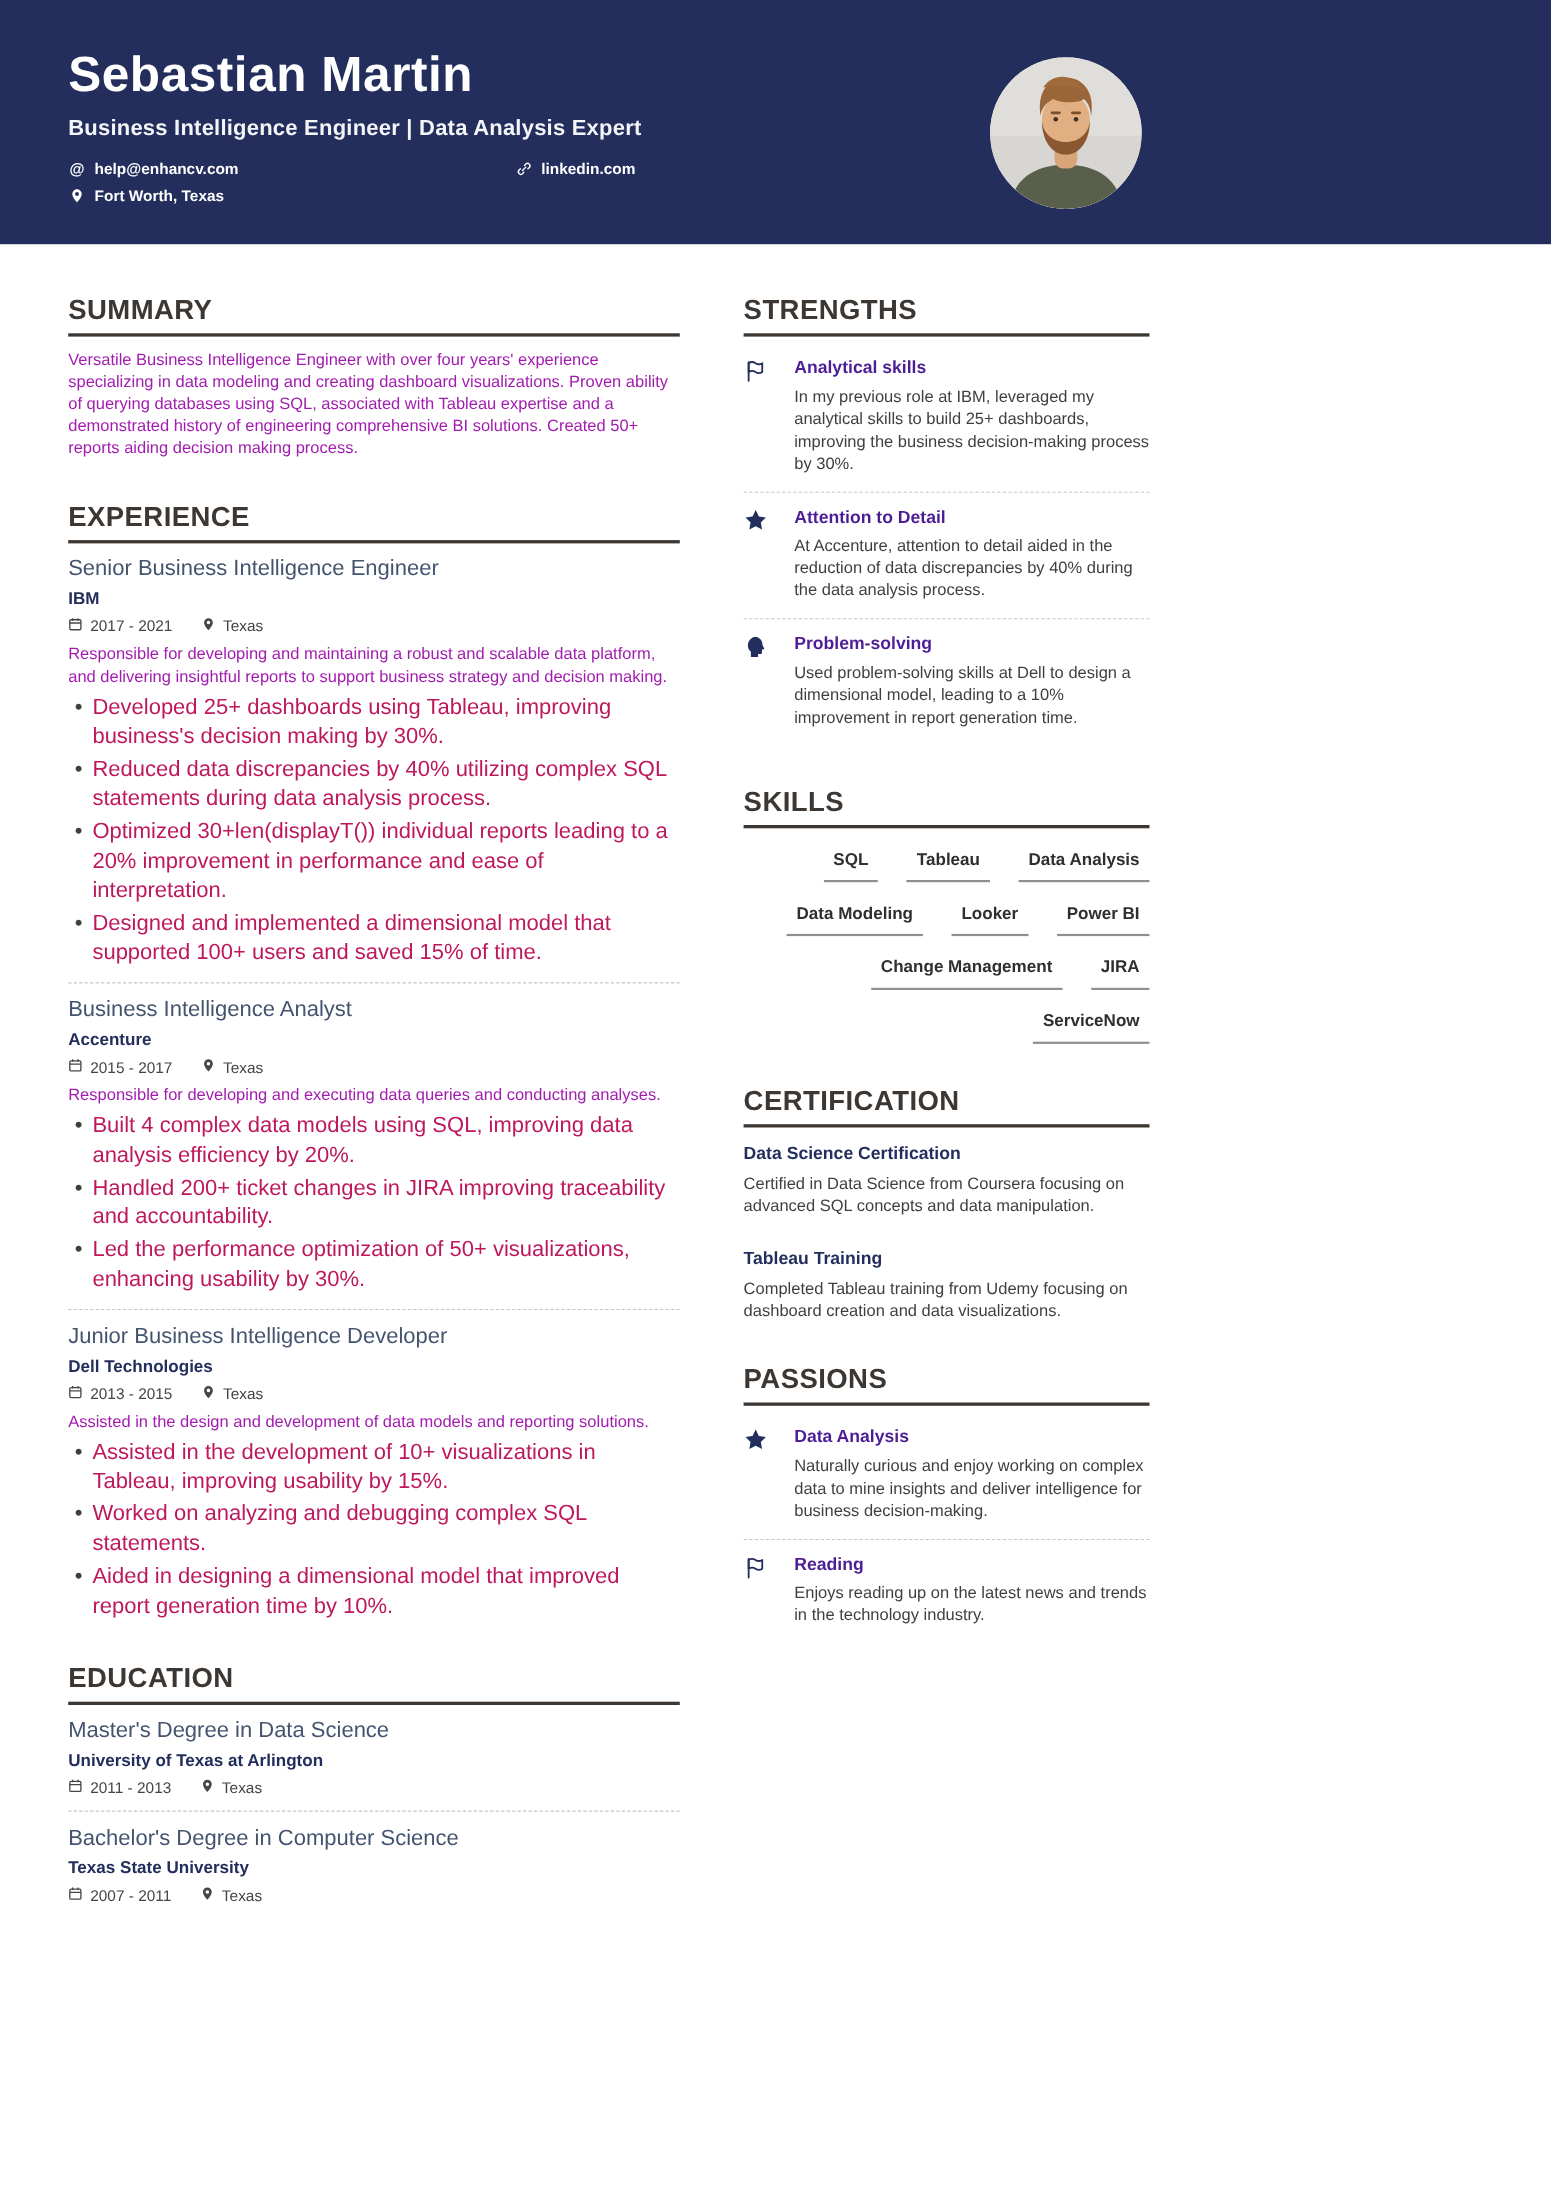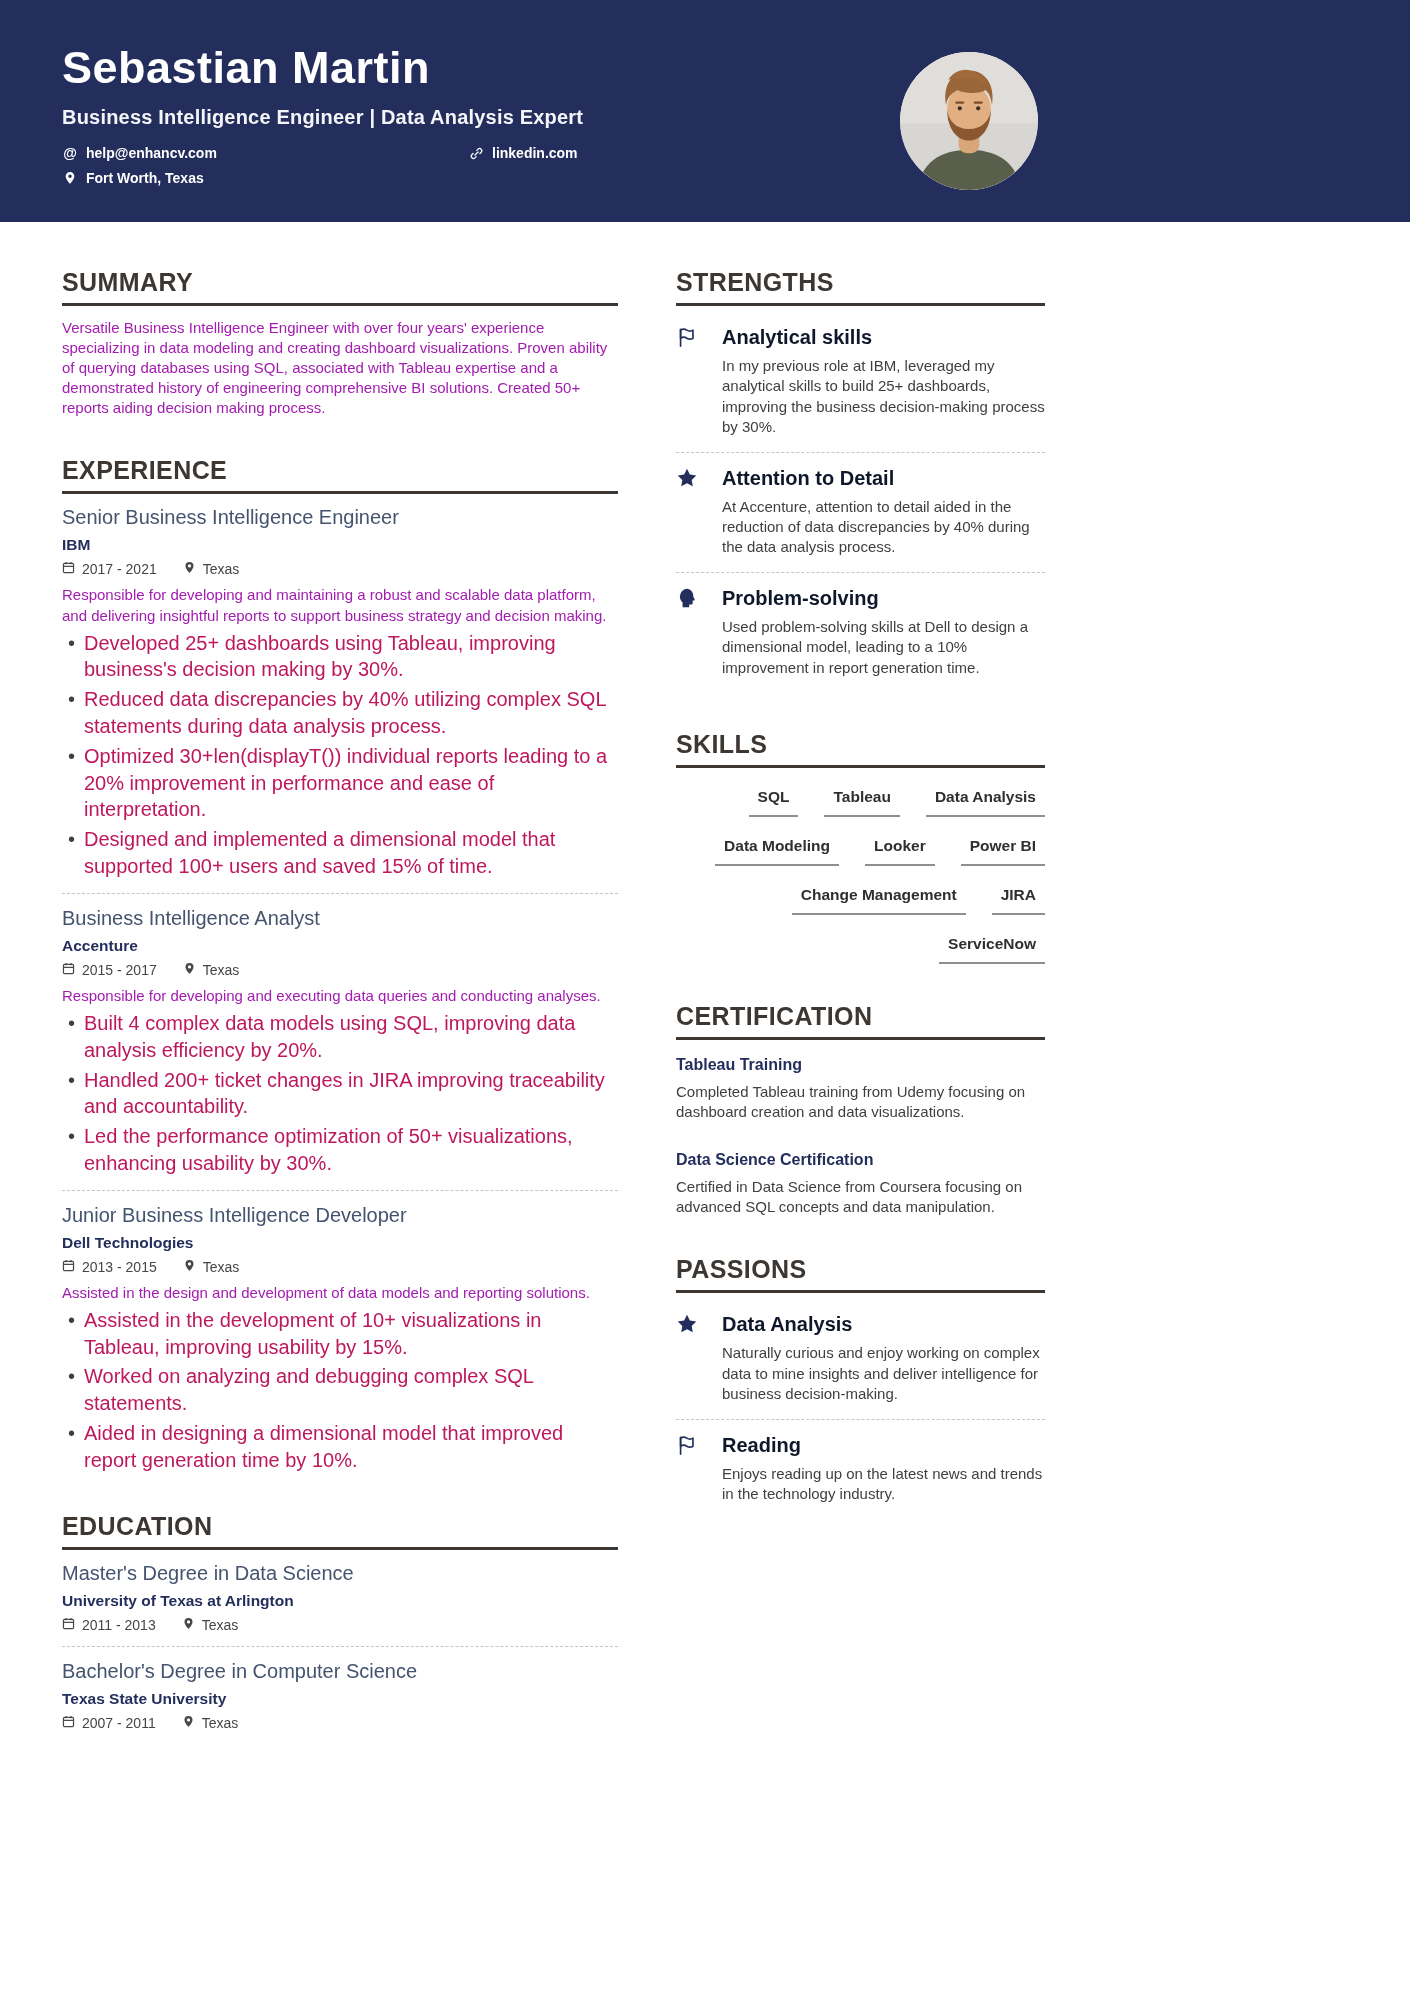--- a/index.html
+++ b/index.html
@@ -49,21 +49,21 @@
   ul.bullets { list-style:none; margin:2px 0 0 0; padding:0 0 0 6px; }
   ul.bullets li { position:relative; padding-left:16px; margin:0 0 3px 0; font-size:20px; line-height:1.34; color:#be185d; }
   ul.bullets li::before { content:"\2022"; position:absolute; left:0; top:0; color:#3f3f3f; }
   .dashed { border-top:1px dashed #c5c5c5; margin:13px 0; }
 
   
   .side-item { display:flex; padding:12px 0 14px 0; }
   .side-item:not(:last-child) { border-bottom:1px dashed #c6c6c6; }
   .side-item:first-of-type { padding-top:6px; }
   .side-icon { flex:0 0 26px; width:26px; margin-right:20px; padding-top:2px; }
-  .side-title { margin:0 0 7px 0; padding-top:2px; font-size:20px; font-weight:700; color:#0f172a; }
+  .side-title { margin:0 0 7px 0; padding-top:2px; font-size:16px; font-weight:700; color:#4c1d95; }
   .side-text { margin:0; font-size:15px; line-height:1.36; color:#3f3f3f; }
 
   
   .skills-wrap { display:flex; flex-wrap:wrap; column-gap:26px; row-gap:20px; padding-top:8px;justify-content:flex-end; }
   .skill-tag {
     font-size:15.5px; font-weight:700; color:#2f2f2f;
     padding:0 9px 9px 9px; border-bottom:2px solid #8f8f8f; white-space:nowrap;
   }
 
   
@@ -343,26 +343,26 @@
           <span class="skill-tag">Power BI</span>
           <span class="skill-tag">Change Management</span>
           <span class="skill-tag">JIRA</span>
           <span class="skill-tag">ServiceNow</span>
         </div>
       </section>
 
       <section class="section">
         <h2 class="sec-h">CERTIFICATION</h2>
         <div class="cert-item">
+          <h4 class="cert-title">Data Science Certification</h4>
+          <p class="cert-text">Certified in Data Science from Coursera focusing on advanced SQL concepts and data manipulation.</p>
+        </div>
+        <div class="cert-item">
           <h4 class="cert-title">Tableau Training</h4>
           <p class="cert-text">Completed Tableau training from Udemy focusing on dashboard creation and data visualizations.</p>
-        </div>
-        <div class="cert-item">
-          <h4 class="cert-title">Data Science Certification</h4>
-          <p class="cert-text">Certified in Data Science from Coursera focusing on advanced SQL concepts and data manipulation.</p>
         </div>
       </section>
 
       <section class="section">
         <h2 class="sec-h">PASSIONS</h2>
 
         <div class="side-item">
           <span class="side-icon">
             <svg viewBox="0 0 24 24" width="22" height="22" fill="#232e5c">
                 <path d="M12 1.8l3.1 6.4 7 1-5 4.9 1.2 7L12 17.8l-6.3 3.3 1.2-7-5-4.9 7-1z"></path>

